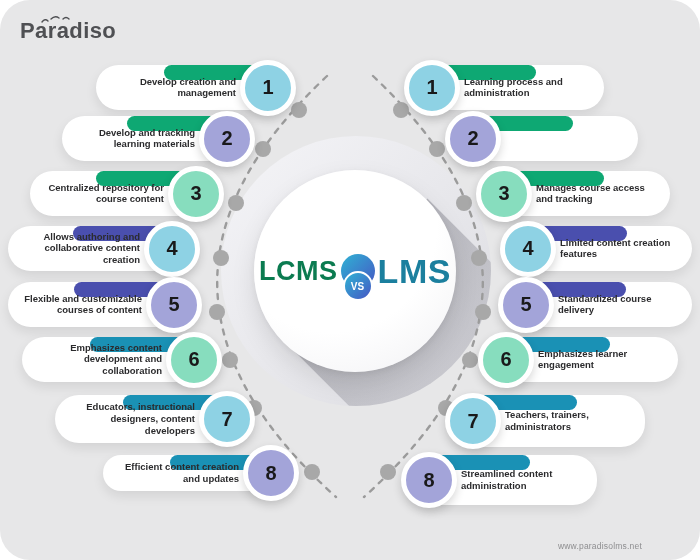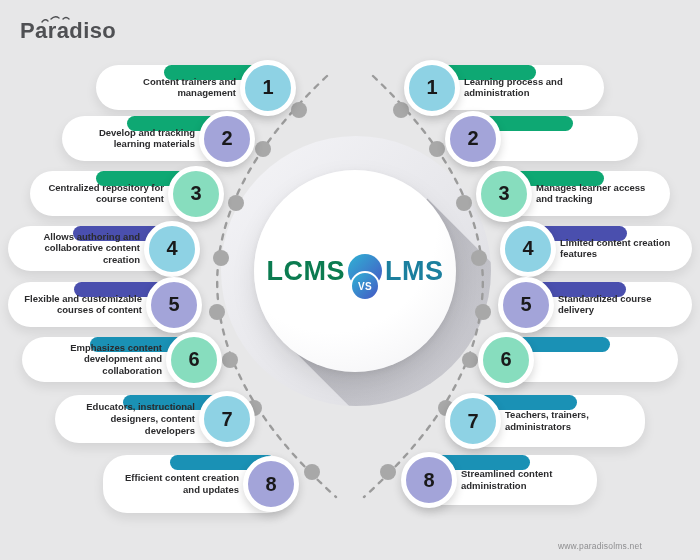--- a/index.html
+++ b/index.html
@@ -11,21 +11,21 @@
   .logo-text{font-size:22px;font-weight:bold;color:#4f5053;letter-spacing:.4px;line-height:34px;}
   .birds{position:absolute;left:19px;top:-1px;width:36px;height:12px;}
 
   
   .ring-svg{position:absolute;left:221px;top:136px;z-index:1;}
   .inner-circle{position:absolute;left:254px;top:170px;width:202px;height:202px;border-radius:50%;
     background:radial-gradient(circle at 38% 28%, #ffffff 55%, #f0f0f3 100%);
     box-shadow:0 10px 24px rgba(0,0,0,.10), 0 2px 6px rgba(0,0,0,.06);
     display:flex;align-items:center;justify-content:center;gap:3px;z-index:3;}
   .lcms-label{font-size:27px;font-weight:bold;letter-spacing:.5px;}
-  .lms-label{font-size:27px;font-weight:bold;letter-spacing:.5px;}
+  .lms-label{font-size:34px;font-weight:bold;letter-spacing:.5px;}
   .vs-badge{width:34px;height:34px;border-radius:50%;display:flex;align-items:center;justify-content:center;flex:0 0 auto;}
   .vs-inner{width:26px;height:26px;border-radius:50%;border:2px solid #fff;display:flex;align-items:center;justify-content:center;
     color:#fff;font-size:10px;font-weight:bold;letter-spacing:.3px;}
 
   
   .arcs-svg{position:absolute;left:0;top:0;z-index:2;pointer-events:none;}
 
   
   .pill{position:absolute;background:#ffffff;border-radius:24px;box-shadow:0 5px 12px rgba(0,0,0,.09);z-index:4;}
   .pill .bar{position:absolute;top:0;height:15px;border-radius:8px;}
@@ -39,21 +39,21 @@
     font-size:20px;font-weight:bold;color:#19191a;}
   .pill.left .badge{right:-8px;}
   .pill.right .badge{left:-8px;}
 
   
   .footer-url{position:absolute;right:58px;bottom:9px;font-size:8.5px;color:#8e8e90;letter-spacing:.2px;}
 </style>
 </head>
 <body>
 
-<div id="stage" style="background: rgb(231, 231, 232);">
+<div id="stage" style="background: rgb(231, 231, 232); border-radius: 30px;">
 
   <div class="logo">
     <svg class="birds" viewBox="0 0 36 12">
       <g fill="none" stroke="#4f5053" stroke-width="1.4" stroke-linecap="round">
         <path d="M3 9 Q6 5 9 8"></path>
         <path d="M12 6 Q16 2 20 5"></path>
         <path d="M24 6 Q27 3 30 6"></path>
       </g>
     </svg>
     <div class="logo-text">Paradiso</div>
@@ -106,21 +106,21 @@
     <div class="lcms-label" style="color: rgb(11, 123, 80);">LCMS</div>
     <div class="vs-badge" style="background: linear-gradient(135deg, rgb(47, 179, 212), rgb(70, 86, 196));">
       <div class="vs-inner" style="background: linear-gradient(135deg, rgb(47, 179, 212), rgb(70, 86, 196)); margin-top: 30px;">VS</div>
     </div>
     <div class="lms-label" style="color: rgb(27, 127, 158);">LMS</div>
   </div>
 
   <div id="pills">
       <div class="pill left" style="left: 96px; top: 65px; width: 192px; height: 45px;">
         <div class="bar" style="background: rgb(14, 168, 115);"></div>
-        <div class="label">Content trainers and management</div>
+        <div class="label">Develop creation and management</div>
         <div class="badge" style="background: rgb(142, 210, 228);">1</div>
       </div>
       <div class="pill left" style="left: 62px; top: 116px; width: 185px; height: 45px;">
         <div class="bar" style="background: rgb(14, 168, 115);"></div>
         <div class="label">Develop and tracking learning materials</div>
         <div class="badge" style="background: rgb(163, 164, 217);">2</div>
       </div>
       <div class="pill left" style="left: 30px; top: 171px; width: 186px; height: 45px;">
         <div class="bar" style="background: rgb(14, 168, 115);"></div>
         <div class="label">Centralized repository for course content</div>
@@ -139,51 +139,52 @@
       <div class="pill left" style="left: 22px; top: 337px; width: 192px; height: 45px;">
         <div class="bar" style="background: rgb(26, 145, 181);"></div>
         <div class="label">Emphasizes content development and collaboration</div>
         <div class="badge" style="background: rgb(135, 221, 190);">6</div>
       </div>
       <div class="pill left" style="left: 55px; top: 395px; width: 192px; height: 48px;">
         <div class="bar" style="background: rgb(26, 145, 181);"></div>
         <div class="label">Educators, instructional designers, content developers</div>
         <div class="badge" style="background: rgb(142, 210, 228);">7</div>
       </div>
-      <div class="pill left" style="left: 103px; top: 455px; width: 188px; height: 58px;">
+      <div class="pill left" style="left: 103px; top: 455px; width: 188px; height: 36px;">
         <div class="bar" style="background: rgb(26, 145, 181);"></div>
         <div class="label">Efficient content creation and updates</div>
         <div class="badge" style="background: rgb(163, 164, 217);">8</div>
       </div>
       <div class="pill right" style="left: 412px; top: 65px; width: 192px; height: 45px;">
         <div class="bar" style="background: rgb(14, 168, 115);"></div>
         <div class="label">Learning process and administration</div>
         <div class="badge" style="background: rgb(142, 210, 228);">1</div>
       </div>
       <div class="pill right" style="left: 453px; top: 116px; width: 185px; height: 45px;">
         <div class="bar" style="background: rgb(14, 168, 115);"></div>
         <div class="badge" style="background: rgb(163, 164, 217);">2</div>
       </div>
       <div class="pill right" style="left: 484px; top: 171px; width: 186px; height: 45px;">
         <div class="bar" style="background: rgb(14, 168, 115);"></div>
-        <div class="label">Manages learner access and tracking</div>
+        <div class="label">Manages course access and tracking</div>
         <div class="badge" style="background: rgb(135, 221, 190);">3</div>
       </div>
       <div class="pill right" style="left: 508px; top: 226px; width: 184px; height: 45px;">
         <div class="bar" style="background: rgb(74, 79, 174);"></div>
         <div class="label">Limited content creation features</div>
         <div class="badge" style="background: rgb(142, 210, 228);">4</div>
       </div>
       <div class="pill right" style="left: 506px; top: 282px; width: 186px; height: 45px;">
         <div class="bar" style="background: rgb(74, 79, 174);"></div>
         <div class="label">Standardized course delivery</div>
         <div class="badge" style="background: rgb(163, 164, 217);">5</div>
       </div>
       <div class="pill right" style="left: 486px; top: 337px; width: 192px; height: 45px;">
         <div class="bar" style="background: rgb(26, 145, 181);"></div>
+        <div class="label">Emphasizes learner engagement</div>
         <div class="badge" style="background: rgb(135, 221, 190);">6</div>
       </div>
       <div class="pill right" style="left: 453px; top: 395px; width: 192px; height: 52px;">
         <div class="bar" style="background: rgb(26, 145, 181);"></div>
         <div class="label">Teachers, trainers, administrators</div>
         <div class="badge" style="background: rgb(142, 210, 228);">7</div>
       </div>
       <div class="pill right" style="left: 409px; top: 455px; width: 188px; height: 50px;">
         <div class="bar" style="background: rgb(26, 145, 181);"></div>
         <div class="label">Streamlined content administration</div>

